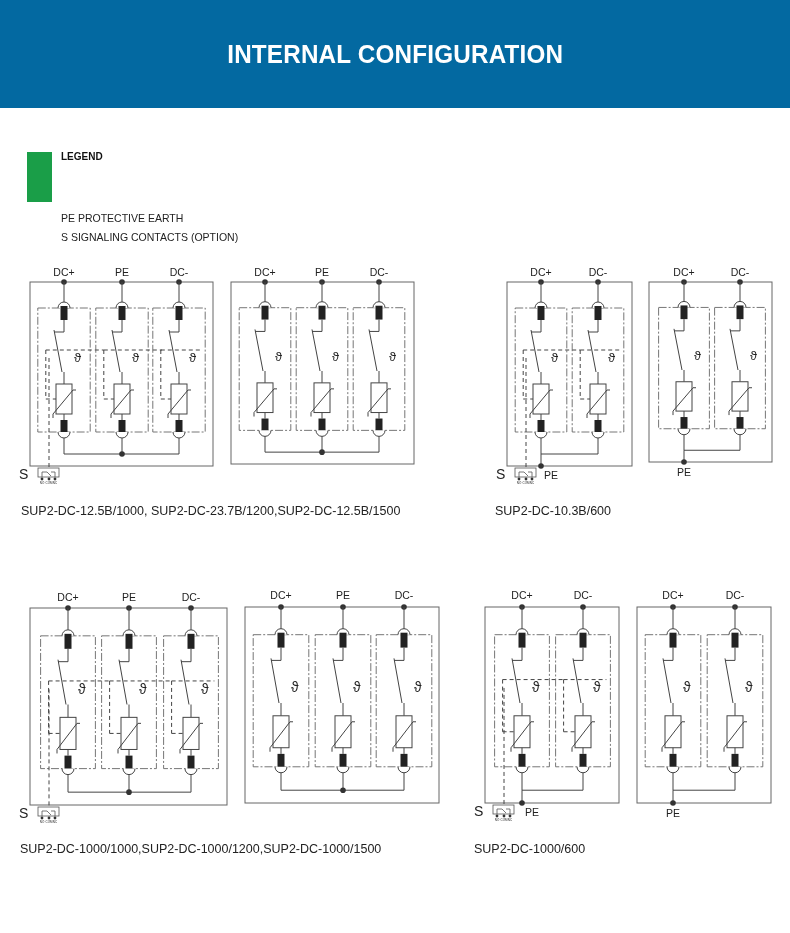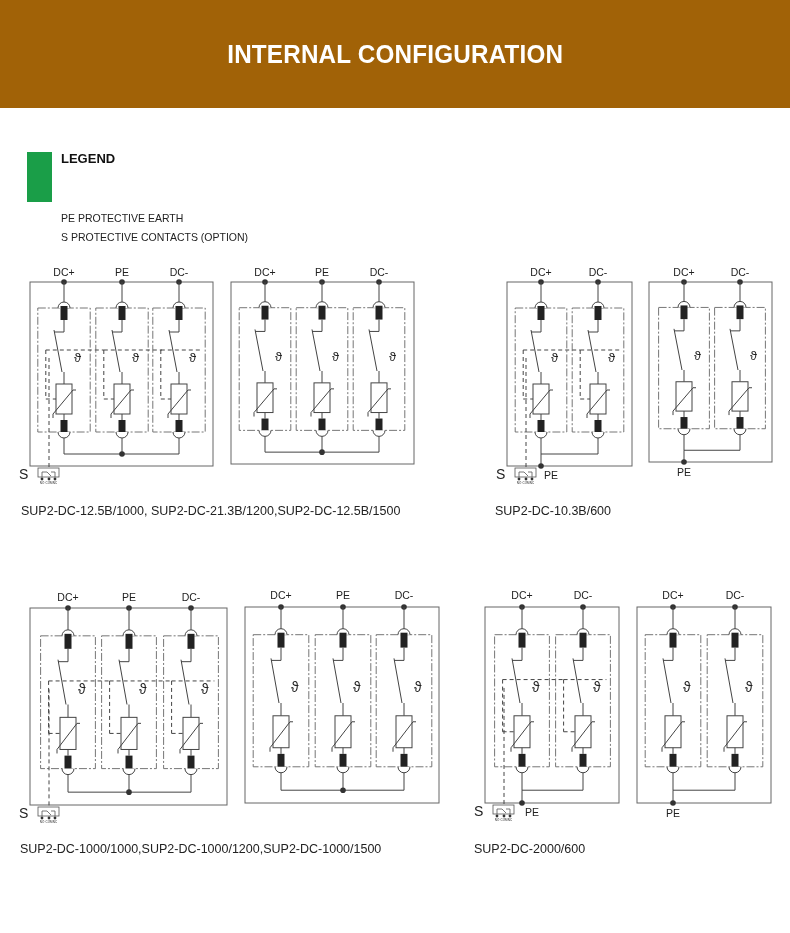--- a/index.html
+++ b/index.html
@@ -1,39 +1,39 @@
 <!DOCTYPE html>
 <html><head>
 <meta charset="utf-8">
 <style>
   html,body{margin:0;padding:0;background:#ffffff;}
   body{width:790px;height:933px;position:relative;overflow:hidden;font-family:"Liberation Sans",sans-serif;color:#222;}
-  .banner{position:absolute;left:0;top:0;width:790px;height:108px;background:#a16207;display:flex;align-items:center;justify-content:center;}
+  .banner{position:absolute;left:0;top:0;width:790px;height:108px;background:#0369a1;display:flex;align-items:center;justify-content:center;}
   .banner h1{margin:0;color:#fff;font-family:"Liberation Sans",sans-serif;font-weight:bold;font-size:25px;letter-spacing:0.2px;transform:scaleX(0.97);}
   .legend{position:absolute;left:27px;top:152px;}
   .legend-swatch{position:absolute;left:0;top:0;width:25px;height:50px;background:#1a9e48;}
-  .legend-title{position:absolute;left:34px;top:-1px;font-weight:bold;font-size:13px;white-space:nowrap;color:#111;}
+  .legend-title{position:absolute;left:34px;top:-1px;font-weight:bold;font-size:10px;white-space:nowrap;color:#111;}
   .legend-item{position:absolute;left:34px;font-size:10.5px;white-space:nowrap;color:#222;margin-top:40px;}
   .legend-item.i0{top:20px;}
   .legend-item.i1{top:39px;}
   svg.dia{position:absolute;left:0;top:0;}
   .caption{position:absolute;font-size:12.5px;color:#222;white-space:nowrap;}
 </style>
 </head>
 <body>
 
 <div class="banner">
   <h1>INTERNAL CONFIGURATION</h1>
 </div>
 
 <div class="legend">
   <div class="legend-swatch"></div>
   <div class="legend-title">LEGEND</div>
   <div class="legend-item i0">PE PROTECTIVE EARTH</div>
-  <div class="legend-item i1">S PROTECTIVE CONTACTS (OPTION)</div>
+  <div class="legend-item i1">S SIGNALING CONTACTS (OPTION)</div>
 </div>
 
 <svg class="dia" id="diagrams" width="790" height="933" viewBox="0 0 790 933">
     <g>
       <rect x="30" y="282" width="183" height="184" fill="none" stroke="#666" stroke-width="1"></rect>
       <text x="64" y="276" font-size="10.5" text-anchor="middle" fill="#222" font-family="Liberation Sans, sans-serif">DC+</text>
       <circle cx="64" cy="282" r="2.8" fill="#333"></circle>
       <line x1="64" y1="282" x2="64" y2="305" stroke="#444444" stroke-width="1"></line>
       <rect x="37.8" y="308" width="52.400000000000006" height="124" fill="none" stroke="#666" stroke-width="0.9" stroke-dasharray="8,2,2,2"></rect>
       <path d="M58,308 a6,6 0 0 1 12,0" fill="#fff" stroke="#444444" stroke-width="1"></path>
@@ -483,16 +483,16 @@
       <rect x="731.5" y="753.8695652173913" width="7" height="14.913043478260871" fill="#222222"></rect>
       <path d="M729,766.7826086956521 a6,6 0 0 0 12,0" fill="#fff" stroke="#444444" stroke-width="1"></path>
       <line x1="735" y1="772.7826086956521" x2="735" y2="790.2173913043479" stroke="#444444" stroke-width="1"></line>
       <line x1="673" y1="790.2173913043479" x2="735" y2="790.2173913043479" stroke="#444444" stroke-width="1"></line>
       <line x1="673" y1="790.2173913043479" x2="673" y2="803" stroke="#444444" stroke-width="1"></line>
       <circle cx="673" cy="803" r="2.8" fill="#333"></circle>
       <text x="673" y="817" font-size="10.5" text-anchor="middle" fill="#222" font-family="Liberation Sans, sans-serif">PE</text>
     </g>
   </svg>
 
-<div class="caption" style="left:21px;top:504px;">SUP2-DC-12.5B/1000, SUP2-DC-21.3B/1200,SUP2-DC-12.5B/1500</div>
+<div class="caption" style="left:21px;top:504px;">SUP2-DC-12.5B/1000, SUP2-DC-23.7B/1200,SUP2-DC-12.5B/1500</div>
 <div class="caption" style="left:495px;top:504px;">SUP2-DC-10.3B/600</div>
 <div class="caption" style="left:20px;top:842px;">SUP2-DC-1000/1000,SUP2-DC-1000/1200,SUP2-DC-1000/1500</div>
-<div class="caption" style="left:474px;top:842px;">SUP2-DC-2000/600</div>
+<div class="caption" style="left:474px;top:842px;">SUP2-DC-1000/600</div>
 
 </body></html>

